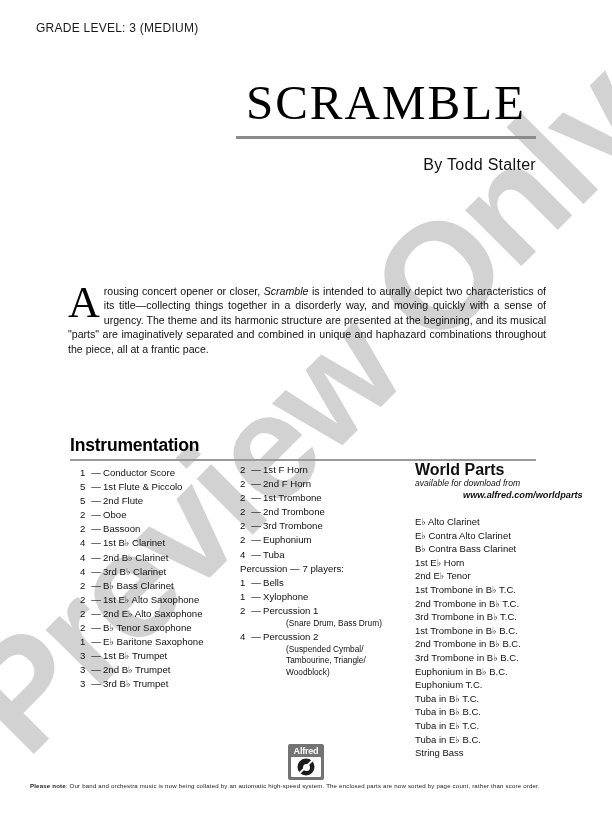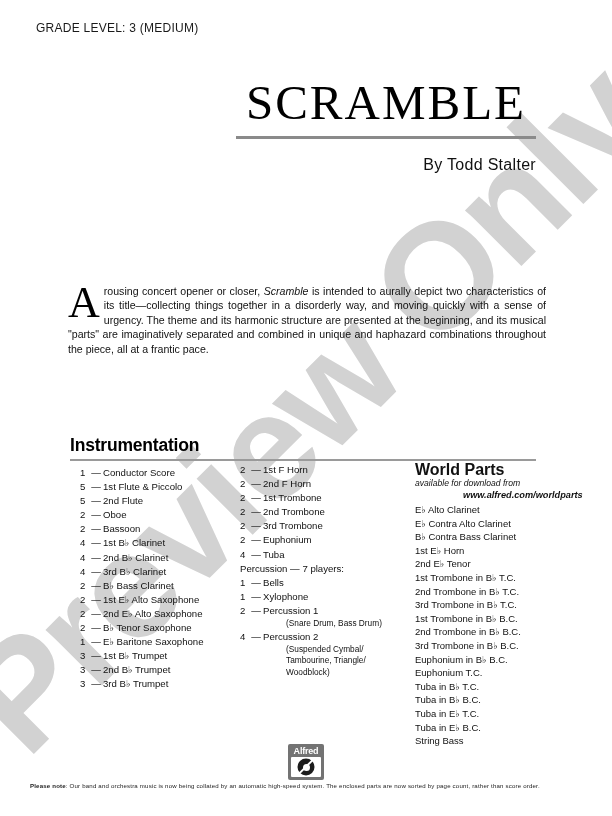--- a/index.html
+++ b/index.html
@@ -177,21 +177,21 @@
   .wp-sub {
     font-size: 8.6px;
     font-style: italic;
     line-height: 11px;
   }
   .wp-url {
     font-size: 9.2px;
     font-style: italic;
     font-weight: bold;
     line-height: 12px;
-    margin-bottom: 2px;
+    margin-bottom: 14px;
     padding-left: 48px;
   }
   .wp-item {
     font-size: 9.5px;
     line-height: 13.6px;
     white-space: nowrap;
   }
 
   
   .logo {

